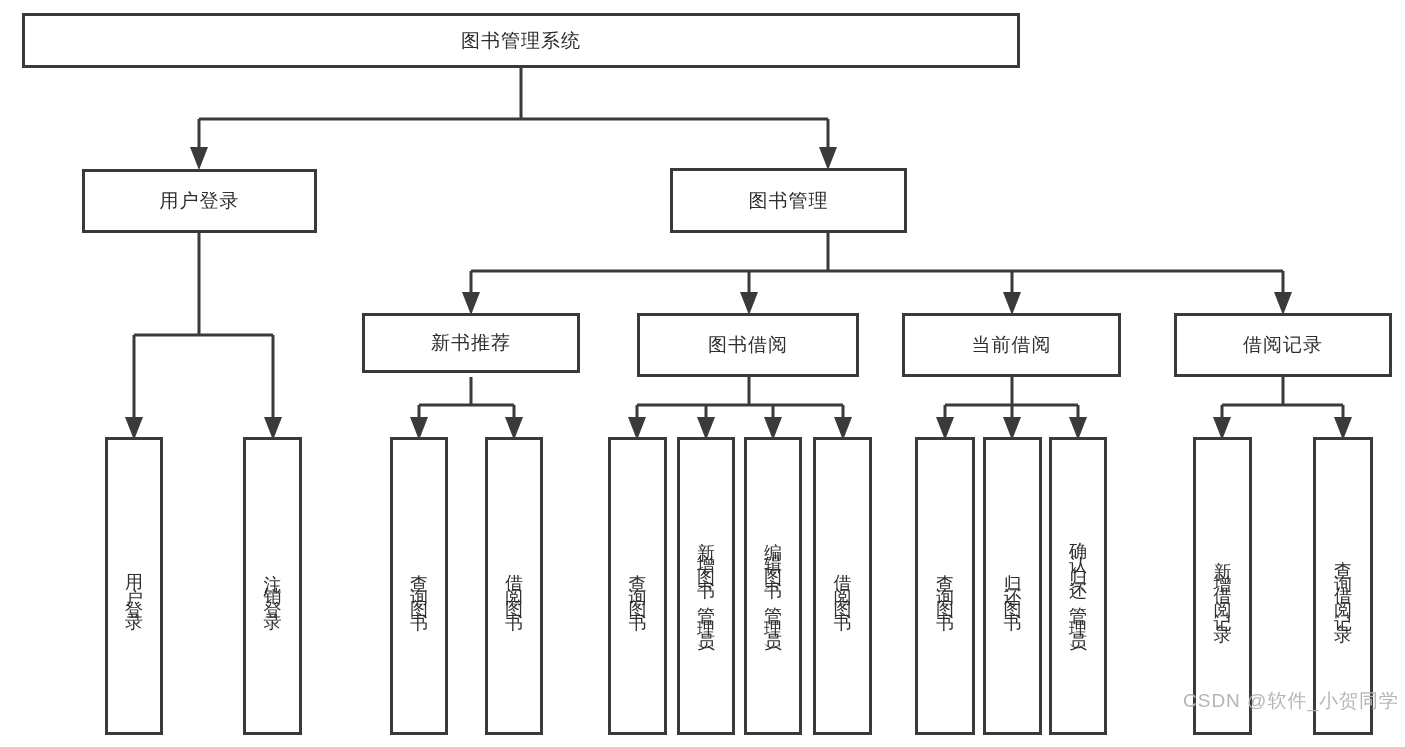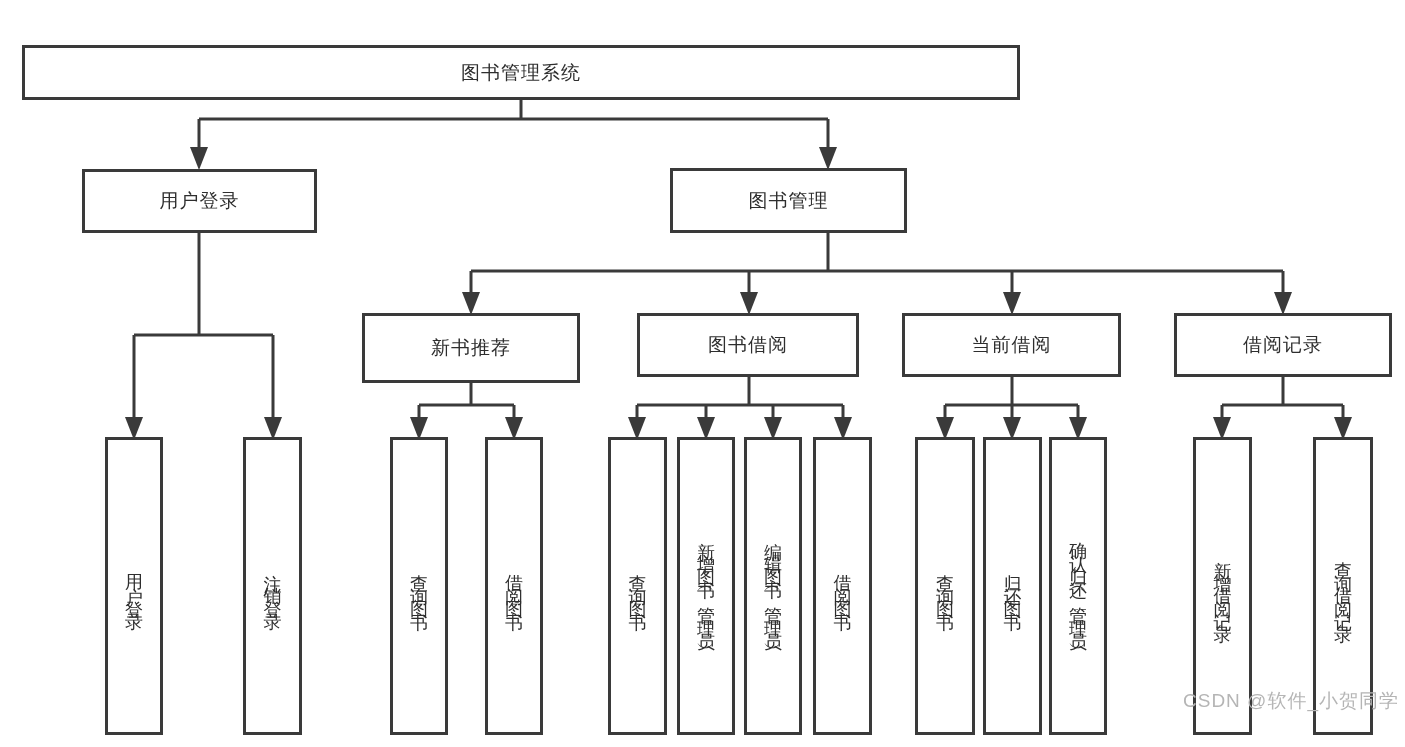--- a/index.html
+++ b/index.html
@@ -91,26 +91,26 @@
       <polygon class="carrow" points="1003,417 1021,417 1012,440"></polygon>
       <polygon class="carrow" points="1069,417 1087,417 1078,440"></polygon>
     </g>
     <g>
       <path class="cline" d="M1283 377 V405 M1222 405 H1343 M1222 405 V418 M1343 405 V418"></path>
       <polygon class="carrow" points="1213,417 1231,417 1222,440"></polygon>
       <polygon class="carrow" points="1334,417 1352,417 1343,440"></polygon>
     </g>
   </svg>
 
-  <div class="hnode" style="left:22px;top:13px;width:998px;height:55px;margin-top:32px;">图书管理系统</div>
+  <div class="hnode" style="left:22px;top:13px;width:998px;height:55px;">图书管理系统</div>
 
   <div class="hnode" style="left:82px;top:169px;width:235px;height:64px;">用户登录</div>
   <div class="hnode" style="left:670px;top:168px;width:237px;height:65px;">图书管理</div>
 
-  <div class="hnode" style="left:362px;top:313px;width:218px;height:70px;">新书推荐</div>
+  <div class="hnode" style="left:362px;top:313px;width:218px;height:60px;">新书推荐</div>
   <div class="hnode" style="left:637px;top:313px;width:222px;height:64px;">图书借阅</div>
   <div class="hnode" style="left:902px;top:313px;width:219px;height:64px;">当前借阅</div>
   <div class="hnode" style="left:1174px;top:313px;width:218px;height:64px;">借阅记录</div>
 
   <div class="vnode" style="left:105px;top:437px;width:58px;height:298px;">用户登录</div>
   <div class="vnode" style="left:243px;top:437px;width:59px;height:298px;">注销登录</div>
 
   <div class="vnode" style="left:390px;top:437px;width:58px;height:298px;">查询图书</div>
   <div class="vnode" style="left:485px;top:437px;width:58px;height:298px;">借阅图书</div>
 

